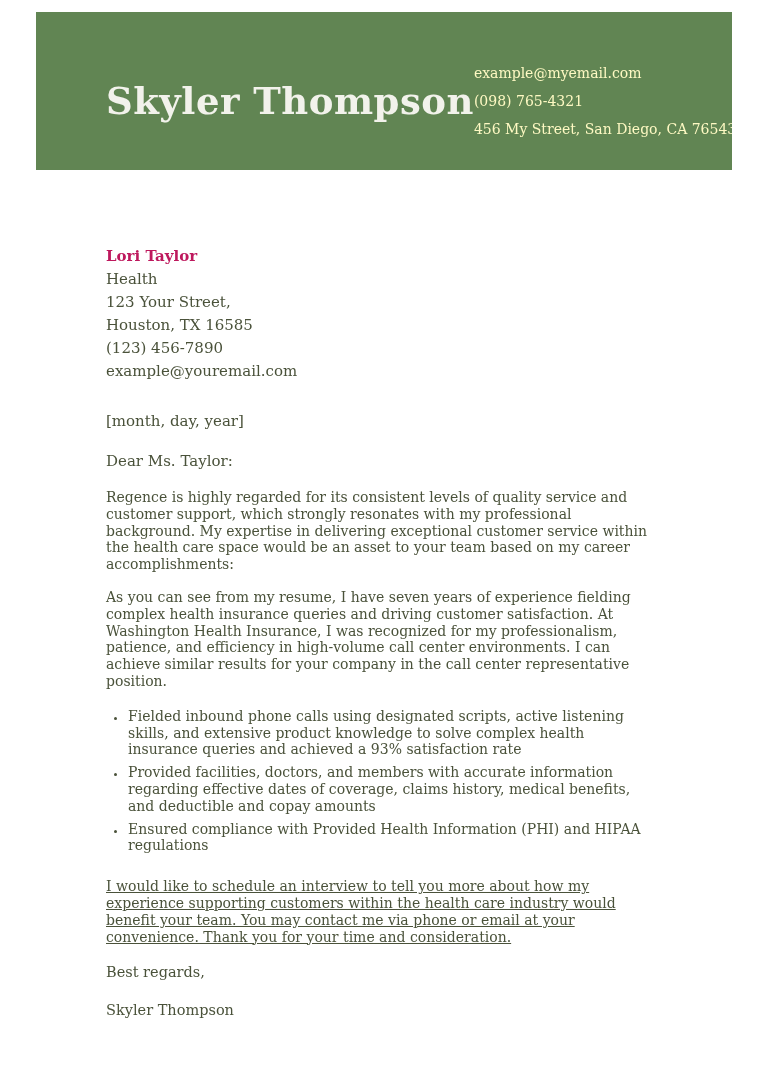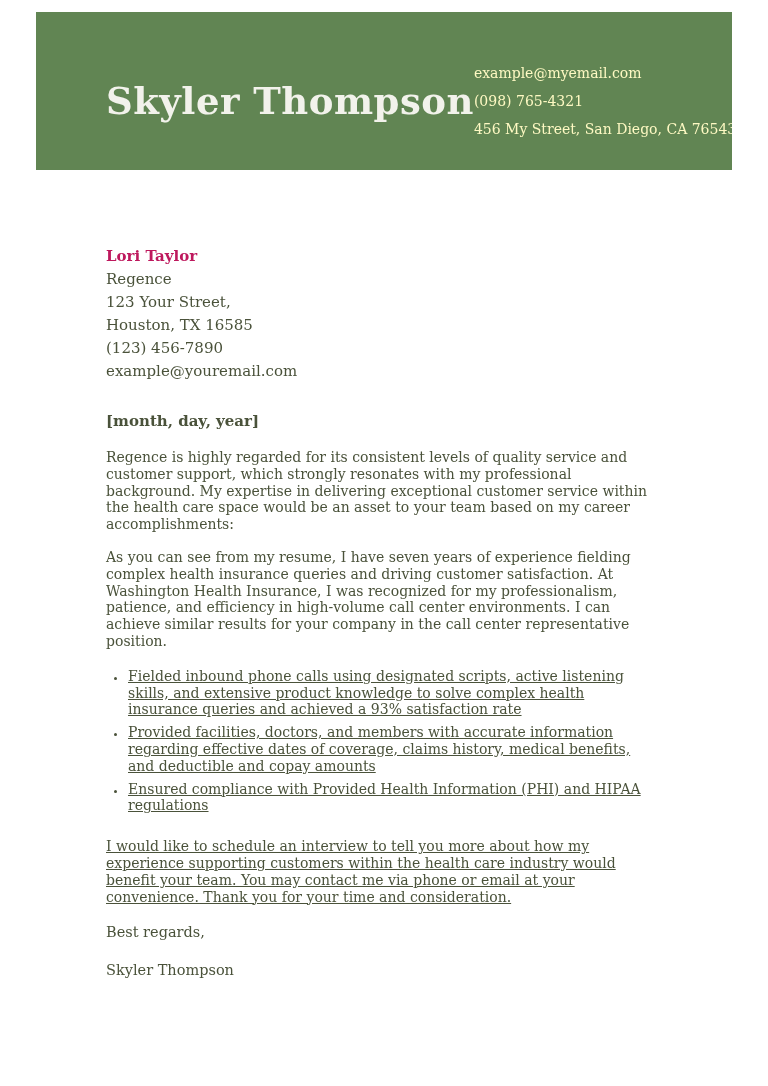--- a/index.html
+++ b/index.html
@@ -57,21 +57,20 @@
 
   .recipient-name {
     font-weight: 700;
     color: #be185d;
   }
 
   .date-line {
     margin-top: 27px;
     font-size: 15px;
     line-height: 23px;
-    font-weight: bold;
   }
 
   .greeting-line {
     margin-top: 17px;
     font-size: 15px;
     line-height: 23px;
   }
 
   .para {
     margin-top: 16px;
@@ -84,21 +83,20 @@
     margin-top: 18px;
     padding-left: 21px;
     list-style: disc;
   }
 
   .bullet-list li {
     font-size: 14px;
     line-height: 16.8px;
     margin-bottom: 6px;
     padding-left: 1px;
-    text-decoration: underline;
   }
 
   .bullet-list li::marker {
     color: #4a523a;
     font-size: 11px;
   }
 
   .closing-para {
     margin-top: 24px;
     text-decoration: underline;
@@ -127,29 +125,30 @@
       <div>example@myemail.com</div>
       <div>(098) 765-4321</div>
       <div>456 My Street, San Diego, CA 76543</div>
     </div>
   </header>
 
   <main class="letter-body">
 
     <div class="recipient-block">
       <div class="recipient-name">Lori Taylor</div>
-      <div>Regence</div>
+      <div>Health</div>
       <div>123 Your Street,</div>
       <div>Houston, TX 16585</div>
       <div>(123) 456-7890</div>
       <div>example@youremail.com</div>
     </div>
 
     <div class="date-line">[month, day, year]</div>
 
+    <div class="greeting-line">Dear Ms. Taylor:</div>
 
     <p class="para">Regence is highly regarded for its consistent levels of quality service and customer support, which strongly resonates with my professional background. My expertise in delivering exceptional customer service within the health care space would be an asset to your team based on my career accomplishments:</p>
 
     <p class="para">As you can see from my resume, I have seven years of experience fielding complex health insurance queries and driving customer satisfaction. At Washington Health Insurance, I was recognized for my professionalism, patience, and efficiency in high-volume call center environments. I can achieve similar results for your company in the call center representative position.</p>
 
     <ul class="bullet-list">
       <li>Fielded inbound phone calls using designated scripts, active listening skills, and extensive product knowledge to solve complex health insurance queries and achieved a 93% satisfaction rate</li>
       <li>Provided facilities, doctors, and members with accurate information regarding effective dates of coverage, claims history, medical benefits, and deductible and copay amounts</li>
       <li>Ensured compliance with Provided Health Information (PHI) and HIPAA regulations</li>
     </ul>

